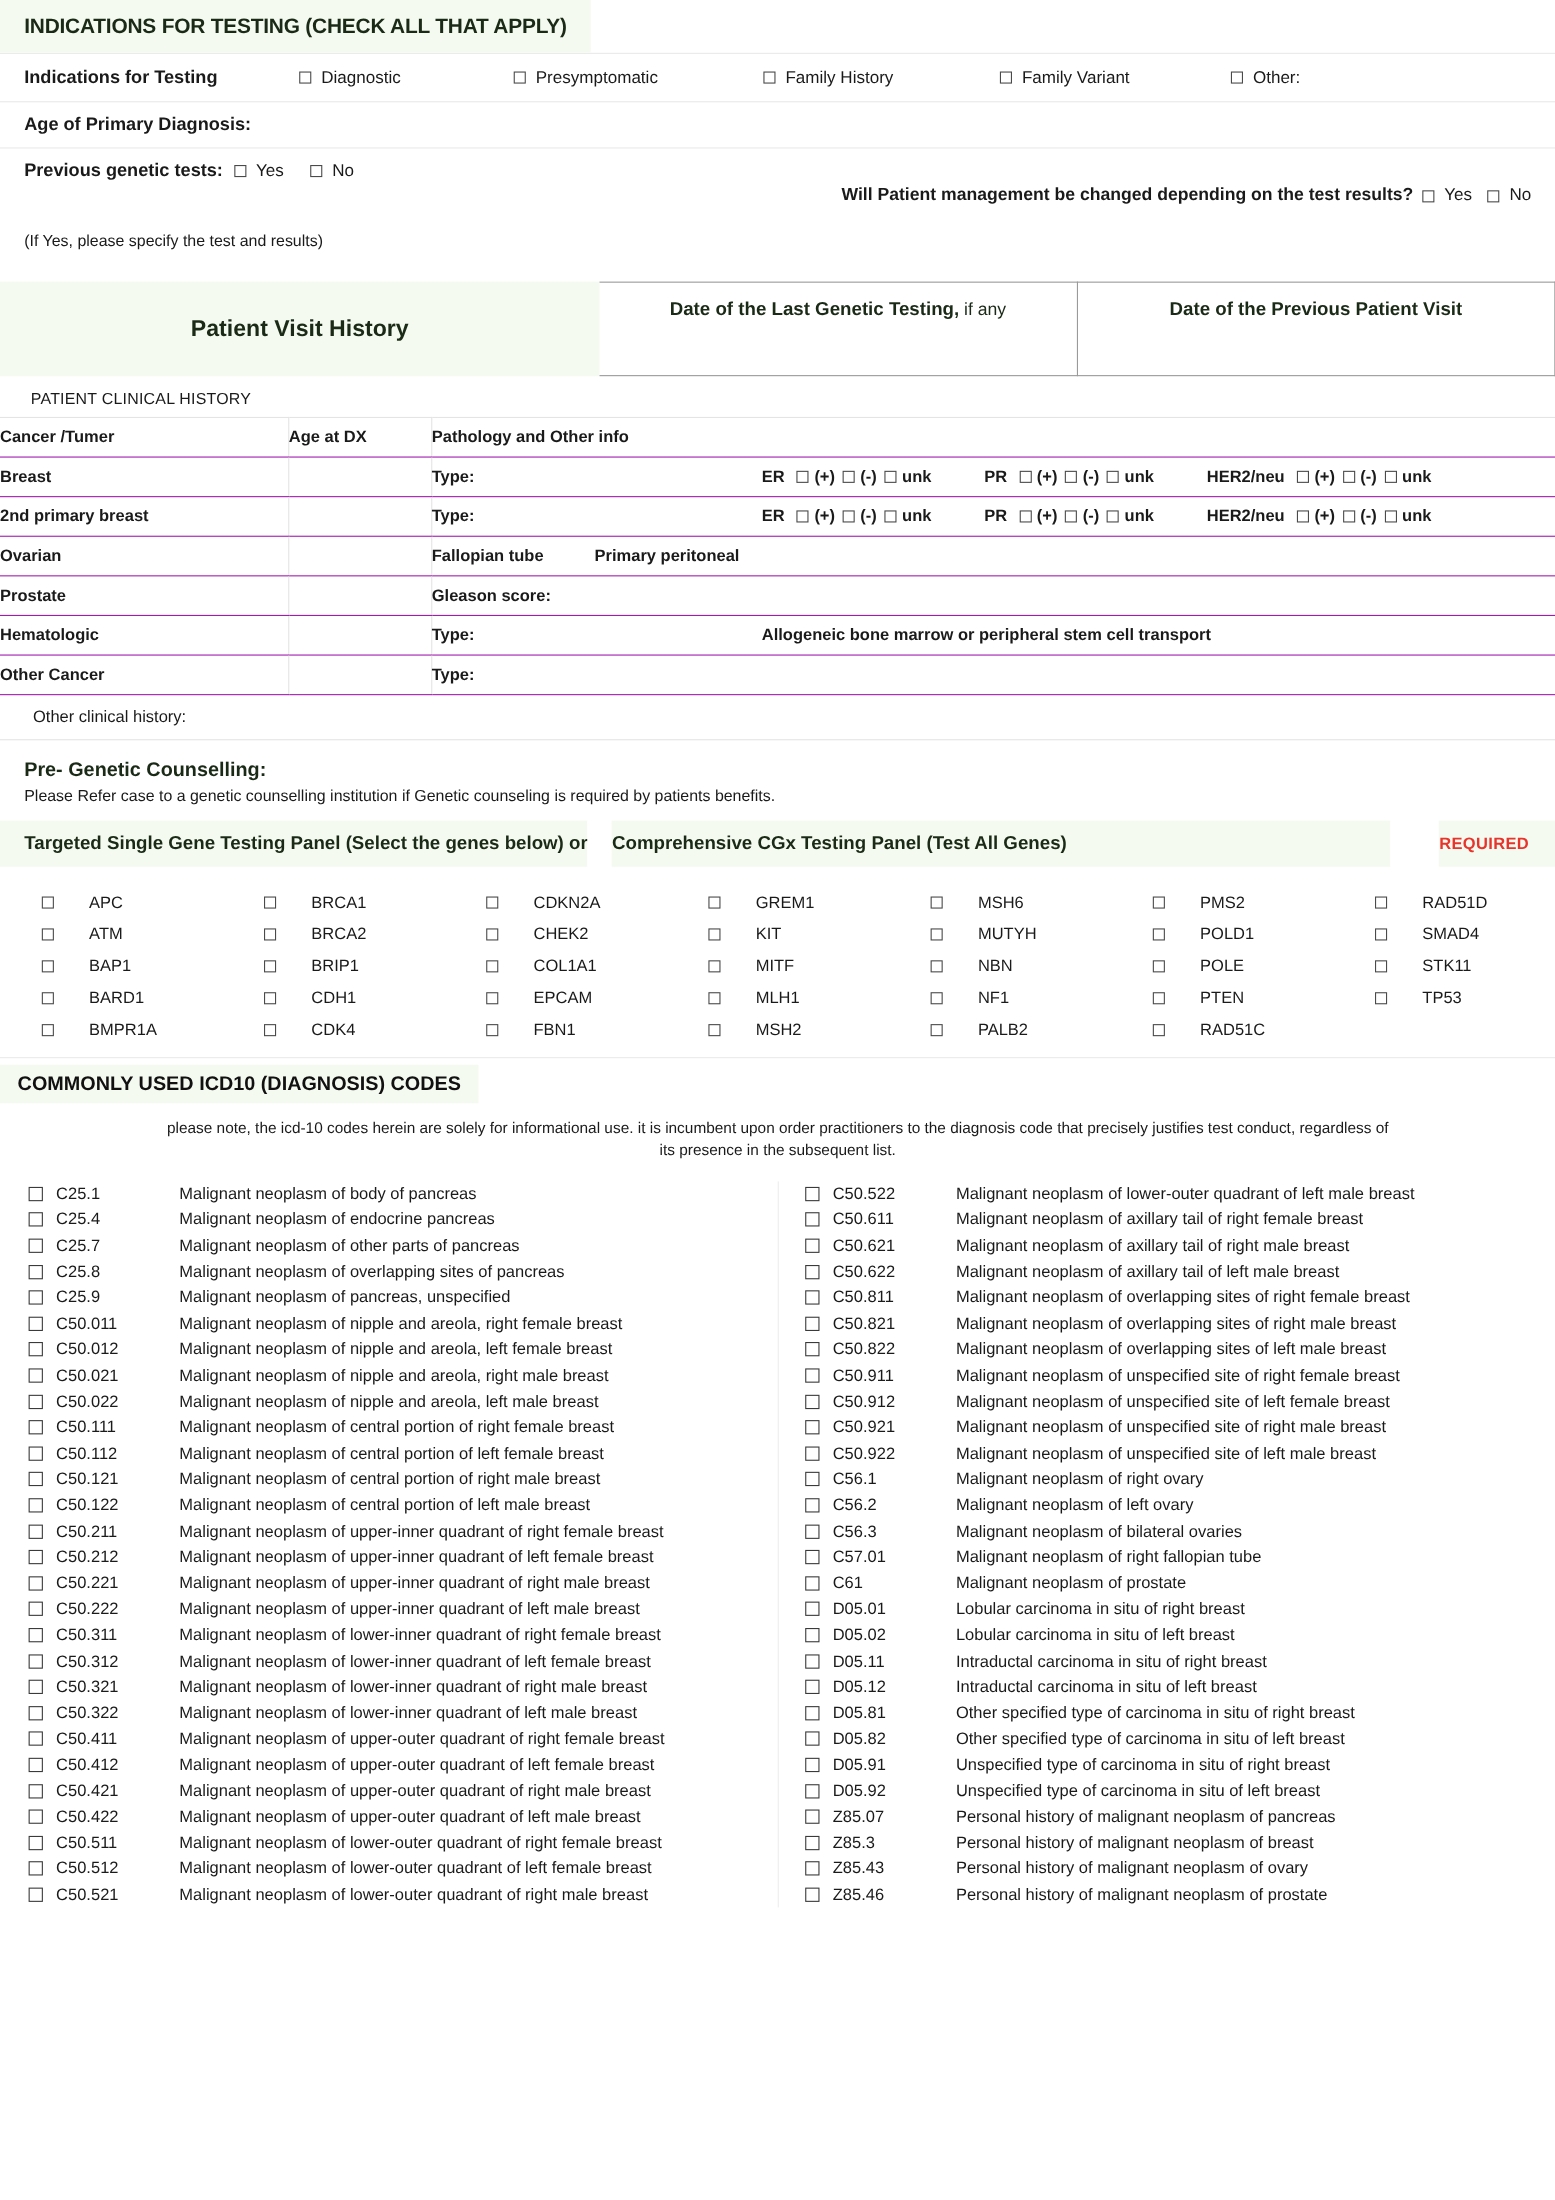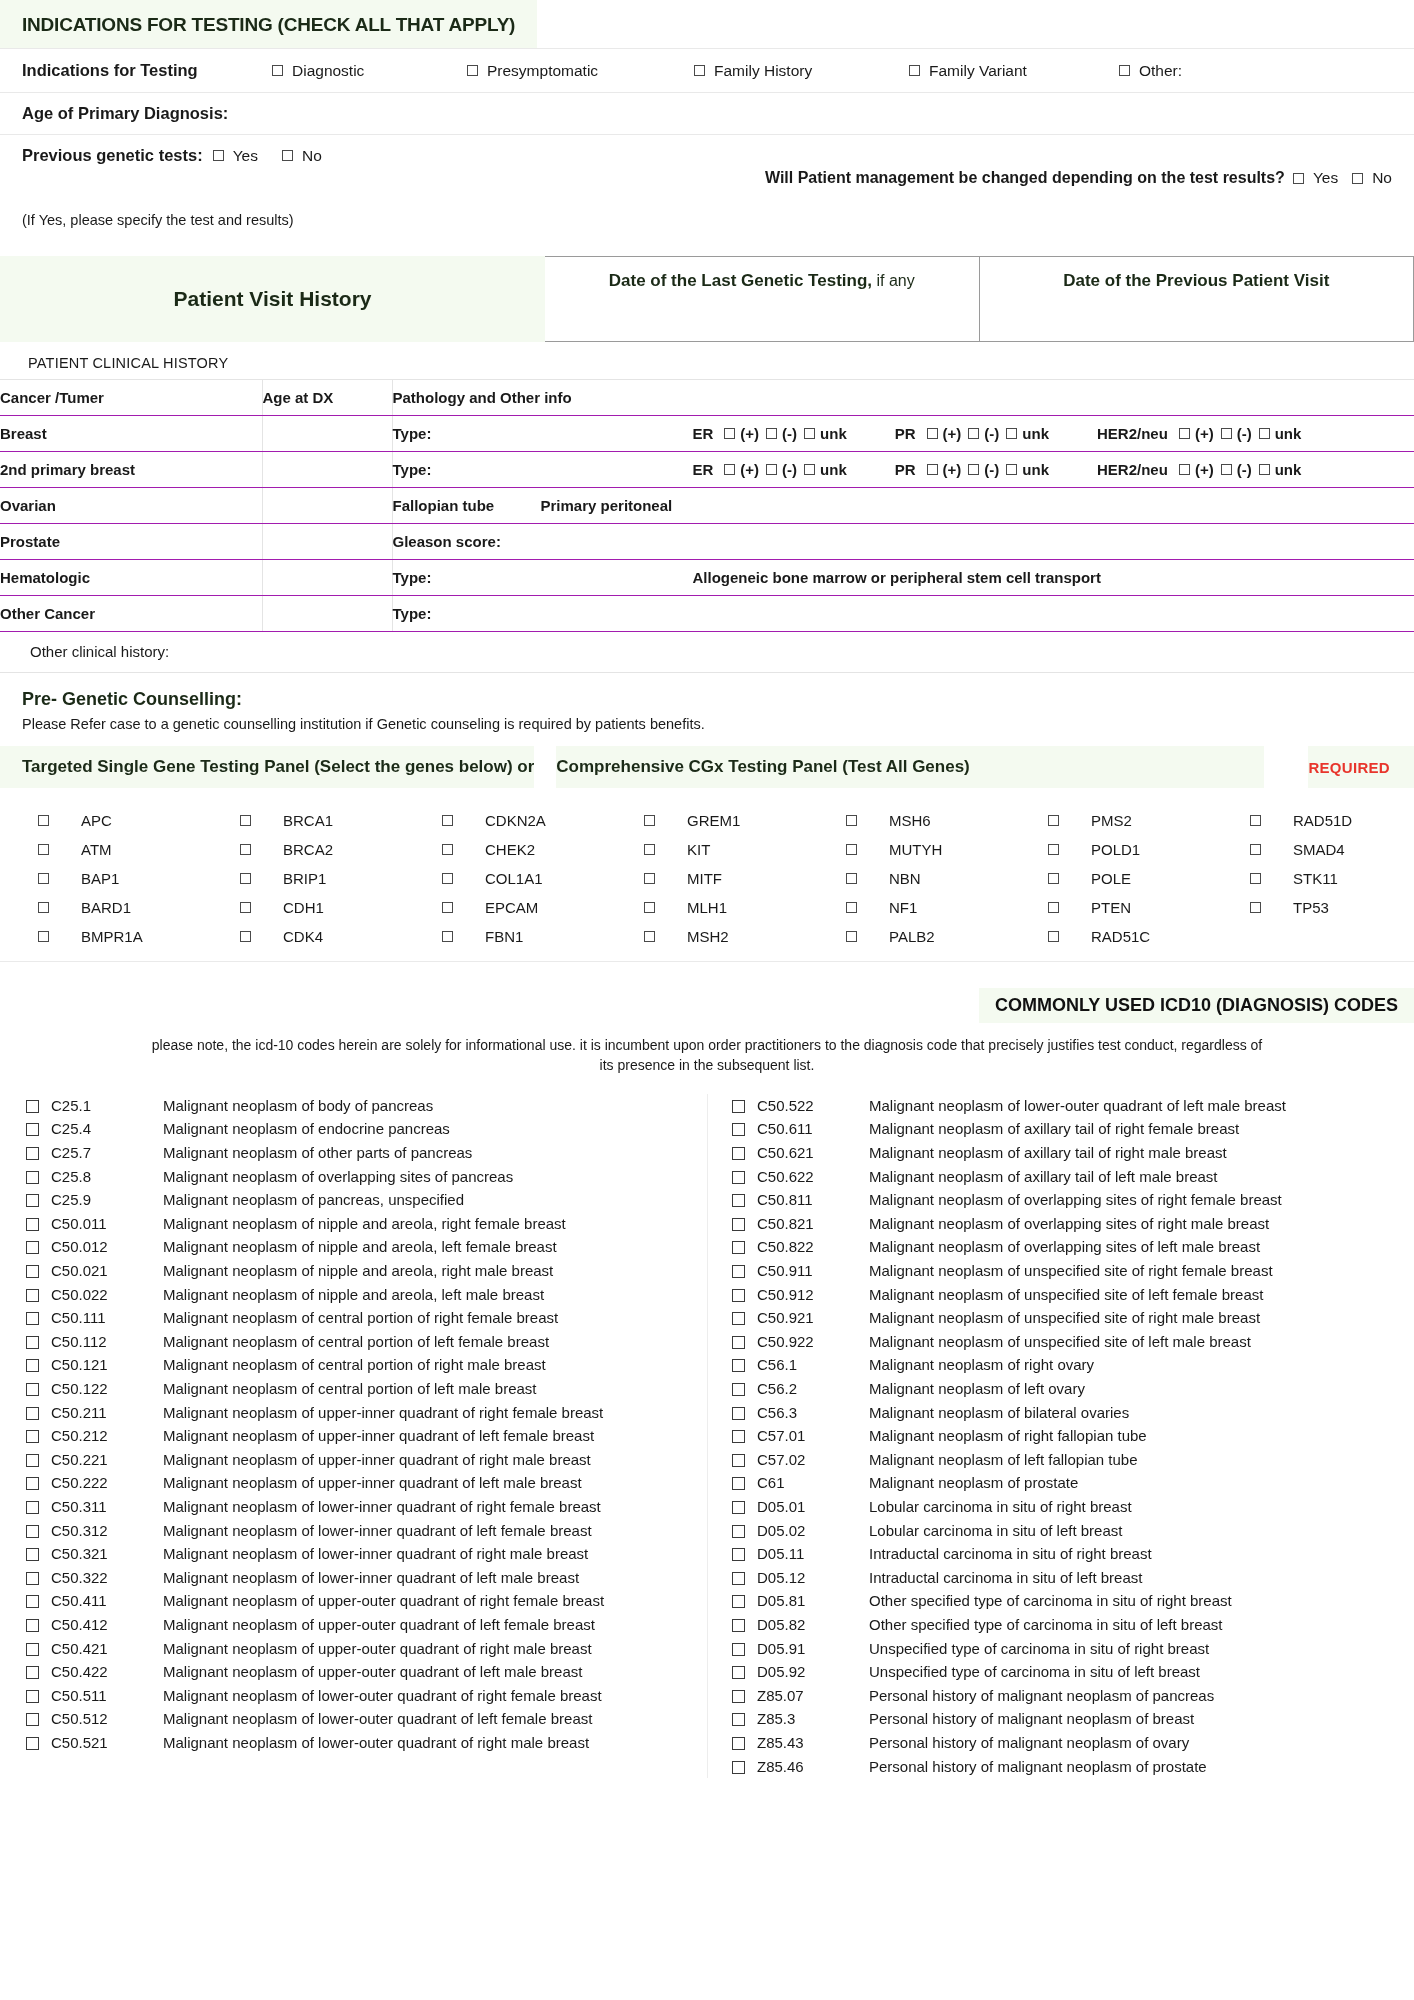--- a/index.html
+++ b/index.html
@@ -98,21 +98,21 @@
   .pb-req { color:#e8352c; font-weight:bold; font-size:15px; padding-right:24px; letter-spacing:.3px; }
 
   
   .genes { padding:18px 0 10px 0; }
   .gene-row { display:flex; }
   .gene-cell { width:202px; display:flex; align-items:center; gap:0; font-size:15px; padding:6px 0; }
   .gene-cell .cb { margin-left:38px; }
   .gene-cell .gname { margin-left:32px; }
 
   
-  .icd-band { text-align:right; padding:26px 0 4px 0; border-top:1px solid #eaeaea;}
+  .icd-band { text-align:left; padding:6px 0 4px 0; border-top:1px solid #eaeaea;}
   .icd-title {
     display:inline-block; background:#f4faf0; padding:7px 16px;
     font-size:18px; font-weight:bold; color:#111;
   }
   .icd-note { text-align:center; font-size:14px; padding:8px 150px 14px 150px; line-height:1.45; }
 
   .icd-cols { display:flex; padding:4px 0 20px 0; }
   .icd-col { width:707px; }
   .icd-col.right { border-left:1px solid #ededed; }
   .icd-item { display:flex; align-items:baseline; font-size:15px; padding:3.3px 0; }
@@ -743,25 +743,20 @@
           <span class="icd-code">C56.3</span>
           <span class="icd-desc">Malignant neoplasm of bilateral ovaries</span>
         </div>
         <div class="icd-item">
           <span class="cb cb-lg"></span>
           <span class="icd-code">C57.01</span>
           <span class="icd-desc">Malignant neoplasm of right fallopian tube</span>
         </div>
         <div class="icd-item">
           <span class="cb cb-lg"></span>
-          <span class="icd-code">C57.02</span>
-          <span class="icd-desc">Malignant neoplasm of left fallopian tube</span>
-        </div>
-        <div class="icd-item">
-          <span class="cb cb-lg"></span>
           <span class="icd-code">C61</span>
           <span class="icd-desc">Malignant neoplasm of prostate</span>
         </div>
         <div class="icd-item">
           <span class="cb cb-lg"></span>
           <span class="icd-code">D05.01</span>
           <span class="icd-desc">Lobular carcinoma in situ of right breast</span>
         </div>
         <div class="icd-item">
           <span class="cb cb-lg"></span>

